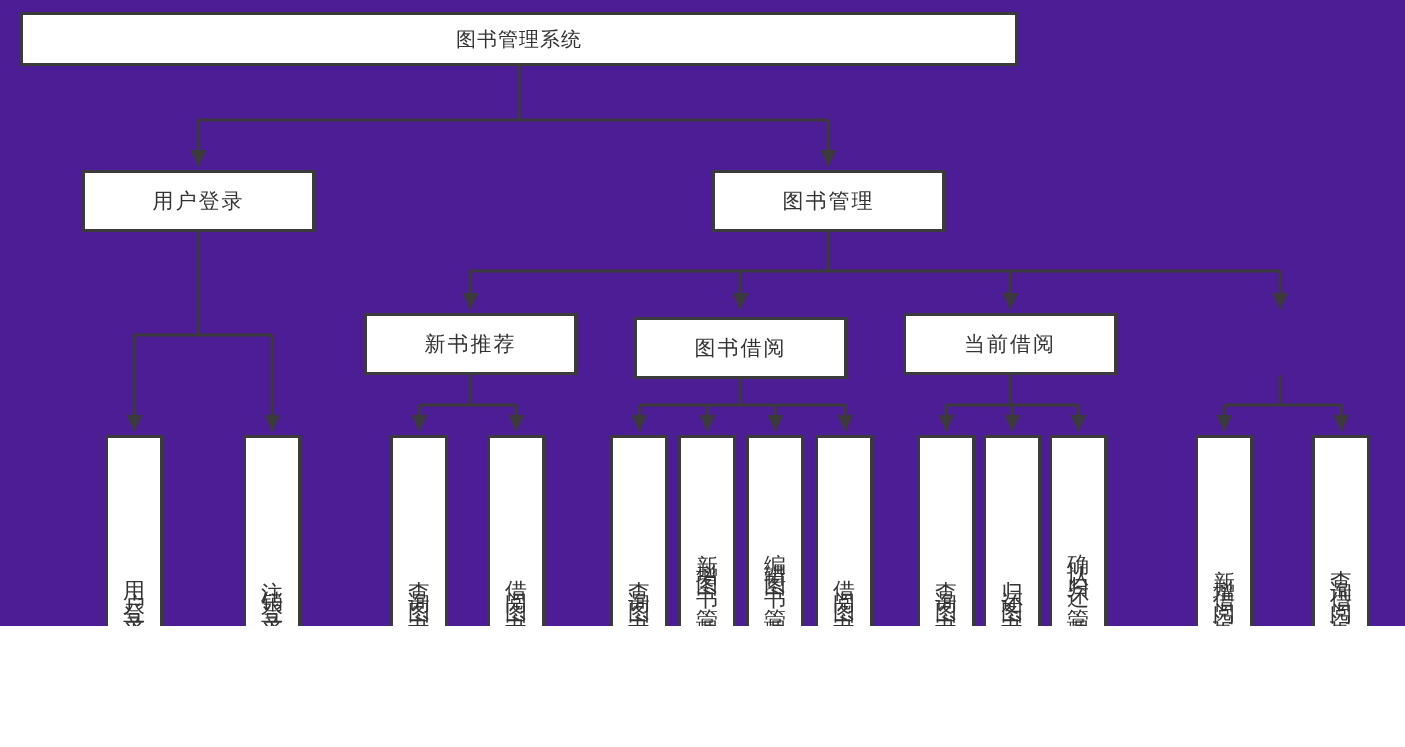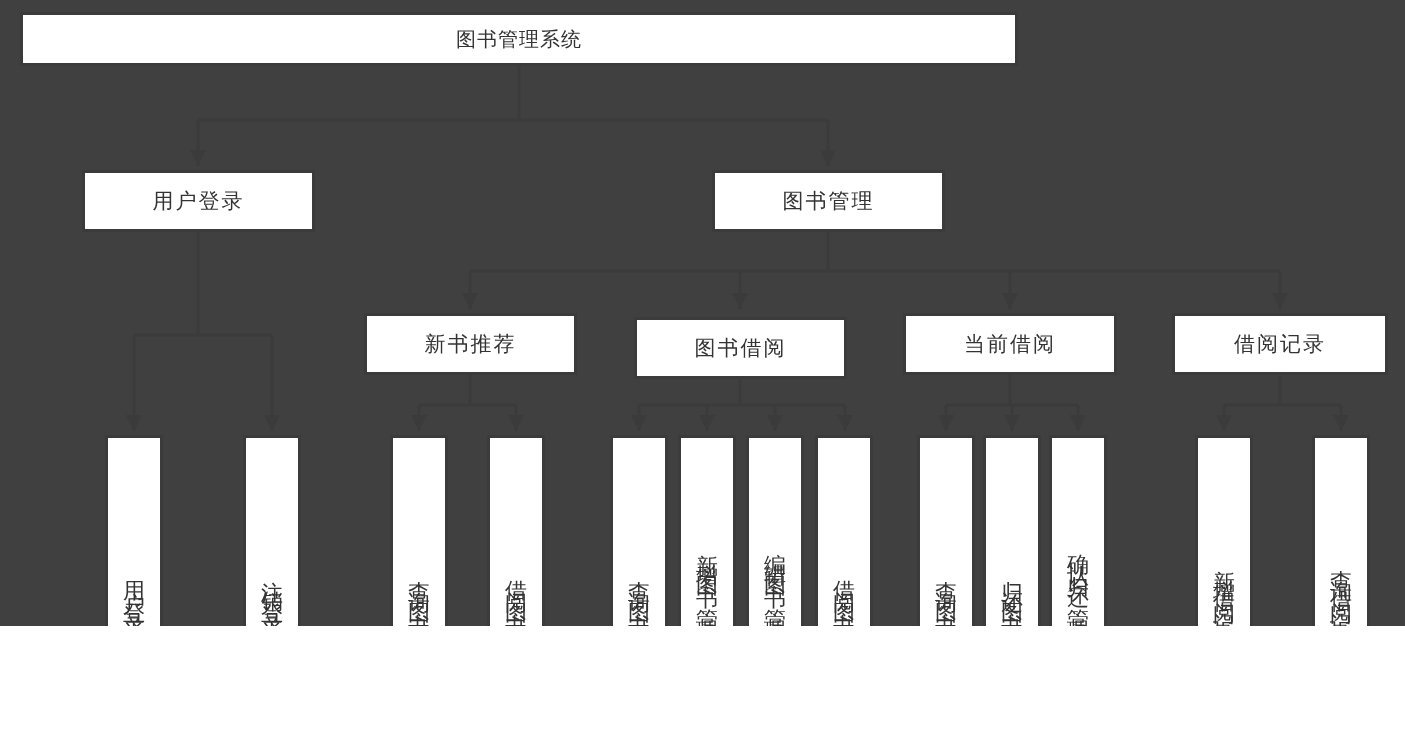--- a/index.html
+++ b/index.html
@@ -1,20 +1,20 @@
 <!DOCTYPE html>
 <html><head>
 <meta charset="utf-8">
 <style>
   html, body { margin: 0; padding: 0; background: #ffffff; }
   .canvas {
     position: relative;
     width: 1405px;
     height: 626px;
-    background: #404040;
+    background: #4c1d95;
     overflow: hidden;
     font-family: "DejaVu Sans", "Liberation Sans", sans-serif;
     color: #333333;
   }
   .connectors {
     position: absolute;
     left: 0; top: 0;
     width: 1405px; height: 747px;
     pointer-events: none;
   }
@@ -105,21 +105,20 @@
   </svg>
 
   <div class="box hbox root-box" style="left:20px;top:12px;width:998px;height:54px">图书管理系统</div>
 
   <div class="box hbox" style="left:82px;top:170px;width:233px;height:62px">用户登录</div>
   <div class="box hbox" style="left:364px;top:313px;width:213px;height:62px">新书推荐</div>
 
   <div class="box hbox" style="left:712px;top:170px;width:233px;height:62px">图书管理</div>
   <div class="box hbox" style="left:634px;top:317px;width:213px;height:62px">图书借阅</div>
   <div class="box hbox" style="left:903px;top:313px;width:214px;height:62px">当前借阅</div>
-  <div class="box hbox" style="left:1172px;top:313px;width:216px;height:62px">借阅记录</div>
 
   <div class="box vbox" style="left:105px">用户登录</div>
   <div class="box vbox" style="left:243px">注销登录</div>
 
   <div class="box vbox" style="left:390px">查询图书</div>
   <div class="box vbox" style="left:487px">借阅图书</div>
 
   <div class="box vbox" style="left:610px">查询图书</div>
   <div class="box vbox" style="left:678px">新增图书（管理员）</div>
   <div class="box vbox" style="left:746px">编辑图书（管理员）</div>

